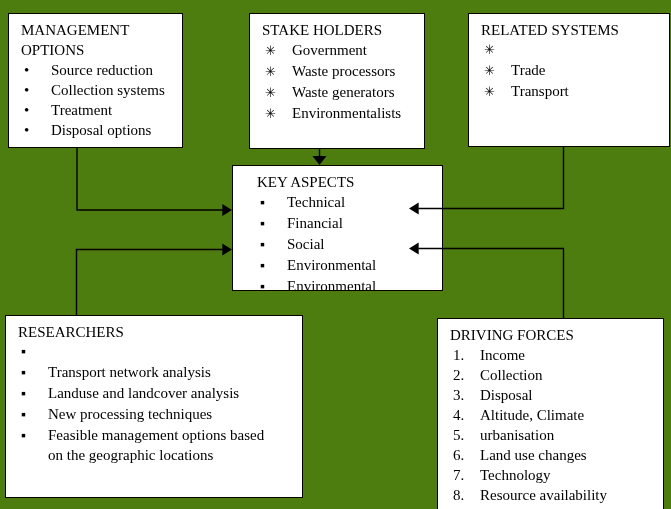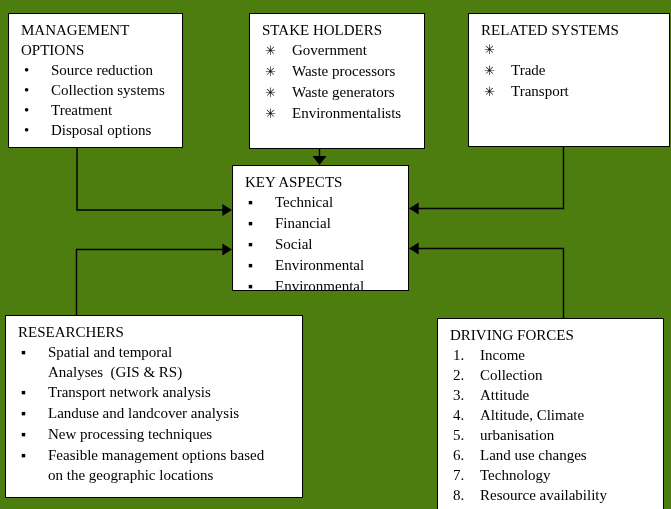--- a/index.html
+++ b/index.html
@@ -45,21 +45,21 @@
   .marker.square {
     font-size: 14px;
   }
   .label {
     white-space: pre-wrap;
   }
   
   #box-management { left: 8px;   top: 13px;  width: 175px; height: 135px; }
   #box-stake      { left: 233px; top: 13px;  width: 176px; height: 136px; margin-left: 16px; }
   #box-related    { left: 468px; top: 13px;  width: 202px; height: 134px; }
-  #box-key        { left: 232px; top: 165px; width: 177px; height: 126px; }
+  #box-key        { left: 232px; top: 165px; width: 211px; height: 126px; padding-left: 12px; }
   #box-research   { left: 5px;   top: 315px; width: 298px; height: 183px; }
   #box-driving    { left: 437px; top: 318px; width: 227px; height: 244px; }
   #arrow-layer {
     position: absolute;
     left: 0; top: 0;
     width: 671px;
     height: 509px;
     z-index: 2;
     pointer-events: none;
   }
@@ -182,22 +182,20 @@
     <div class="row">
       <span class="marker square">▪</span>
       <span class="label">Environmental</span>
     </div>
   </div>
 
   <div class="box" id="box-research">
     <div class="box-title">RESEARCHERS</div>
     <div class="row">
       <span class="marker square">▪</span>
-      <span class="label">Spatial and temporal
-Analyses  (GIS &amp; RS)</span>
     </div>
     <div class="row">
       <span class="marker square">▪</span>
       <span class="label">Transport network analysis</span>
     </div>
     <div class="row">
       <span class="marker square">▪</span>
       <span class="label">Landuse and landcover analysis</span>
     </div>
     <div class="row">
@@ -216,21 +214,21 @@
     <div class="row">
       <span class="marker">1.</span>
       <span class="label">Income</span>
     </div>
     <div class="row">
       <span class="marker">2.</span>
       <span class="label">Collection</span>
     </div>
     <div class="row">
       <span class="marker">3.</span>
-      <span class="label">Attitude</span>
+      <span class="label">Disposal</span>
     </div>
     <div class="row">
       <span class="marker">4.</span>
       <span class="label">Altitude, Climate</span>
     </div>
     <div class="row">
       <span class="marker">5.</span>
       <span class="label">urbanisation</span>
     </div>
     <div class="row">

